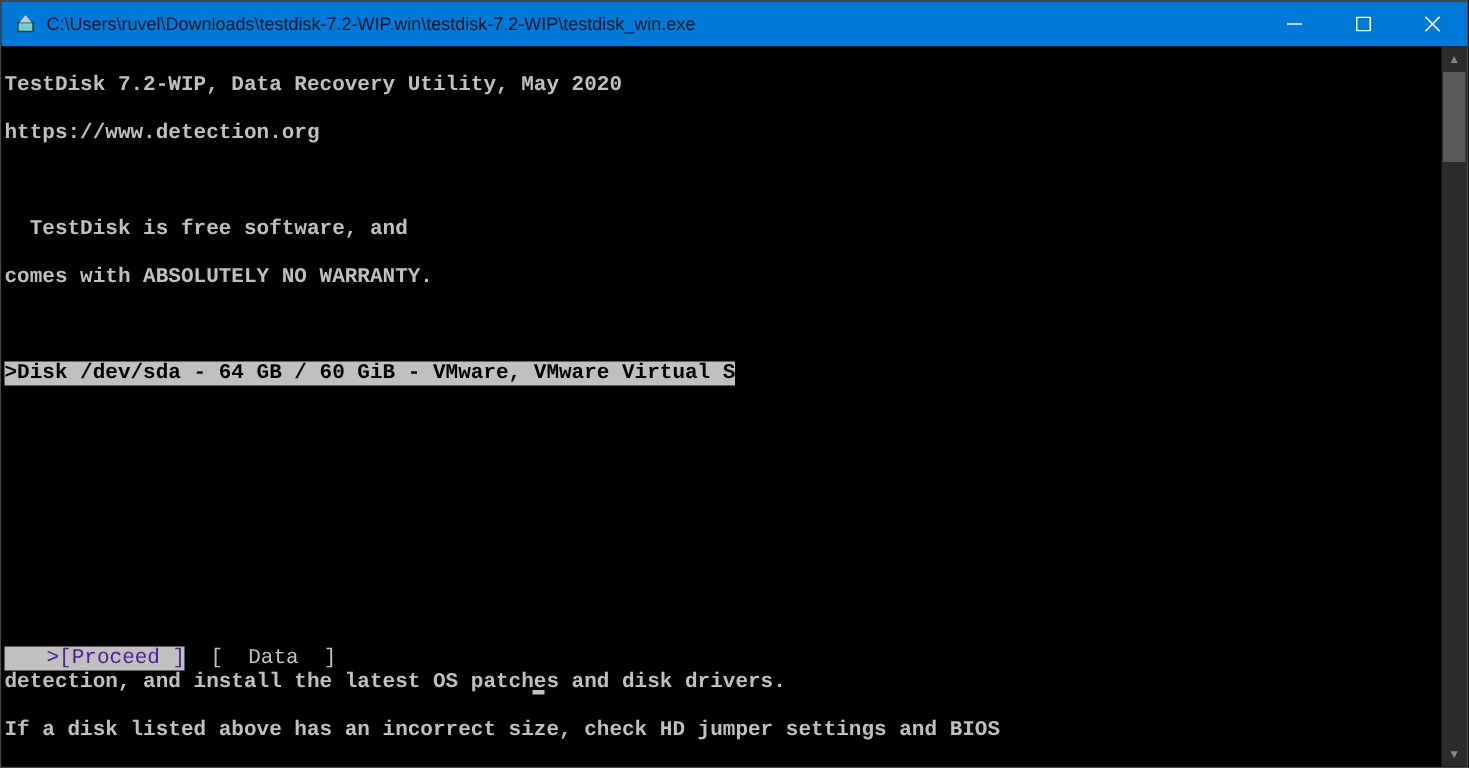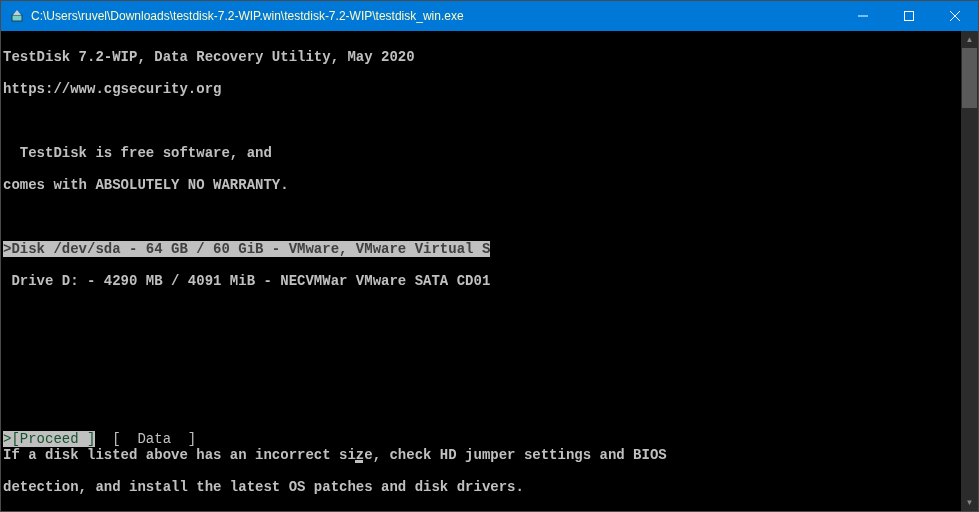--- a/index.html
+++ b/index.html
@@ -16,21 +16,21 @@
   background: #000;
   display: flex;
   flex-direction: column;
   border: 1px solid #4a4a4a;
 }
 .titlebar {
   height: 30px;
   background: #0078d7;
   display: flex;
   align-items: center;
-  color: #fef9c3;
+  color: #0f172a;
   font-size: 12px;
   user-select: none;
 }
 .titlebar-icon {
   width: 16px;
   height: 16px;
   margin-left: 8px;
   margin-right: 6px;
   display: inline-flex;
   align-items: center;
@@ -94,30 +94,31 @@
   align-items: center;
   justify-content: center;
   color: #888;
   font-size: 8px;
 }
 .scrollbar-arrow.up { top: 0; }
 .scrollbar-arrow.down { bottom: 0; }
 .line { height: 16px; font-weight: bold; }
 .highlight {
   background: #c0c0c0;
-  color: #404040;
+  color: #000000;
 }
 .menu-row {
   position: absolute;
   bottom: 64px;
   left: 2px;
 }
 .menu-sel {
   background: #c0c0c0;
-  color: #14532d;
+  color: #4c1d95;
+  padding-left: 28px;
 }
 .footer {
   position: absolute;
   bottom: 0;
   left: 2px;
 }
 .cursor {
   position: absolute;
   bottom: 48px;
   left: 354px;
@@ -154,35 +155,34 @@
             <line x1="0" y1="0" x2="10" y2="10" stroke="#fff" stroke-width="1"></line>
             <line x1="10" y1="0" x2="0" y2="10" stroke="#fff" stroke-width="1"></line>
           </svg>
       </div>
     </div>
   </div>
 
   <div class="console-wrap">
     <div class="console">
 <div class="line">TestDisk 7.2-WIP, Data Recovery Utility, May 2020</div>
-<div class="line">https://www.cgsecurity.org</div>
+<div class="line">https://www.detection.org</div>
 <div class="line"></div>
 <div class="line">  TestDisk is free software, and</div>
 <div class="line">comes with ABSOLUTELY NO WARRANTY.</div>
 <div class="line"></div>
 <div class="line"><span class="highlight">&gt;Disk /dev/sda - 64 GB / 60 GiB - VMware, VMware Virtual S</span></div>
-<div class="line"> Drive D: - 4290 MB / 4091 MiB - NECVMWar VMware SATA CD01</div>
 
 <div class="menu-row"><span class="menu-sel"><span>&gt;</span><span>[</span><span>Proceed </span><span>]</span></span><span>  </span><span>[  Data  ]</span></div>
 
 <div class="cursor"></div>
 
 <div class="footer">
+<div class="line">detection, and install the latest OS patches and disk drivers.</div>
 <div class="line">If a disk listed above has an incorrect size, check HD jumper settings and BIOS</div>
-<div class="line">detection, and install the latest OS patches and disk drivers.</div>
 </div>
     </div>
     <div class="scrollbar">
       <div class="scrollbar-arrow up">▲</div>
       <div class="scrollbar-thumb"></div>
       <div class="scrollbar-arrow down">▼</div>
     </div>
   </div>
 </div>
 

